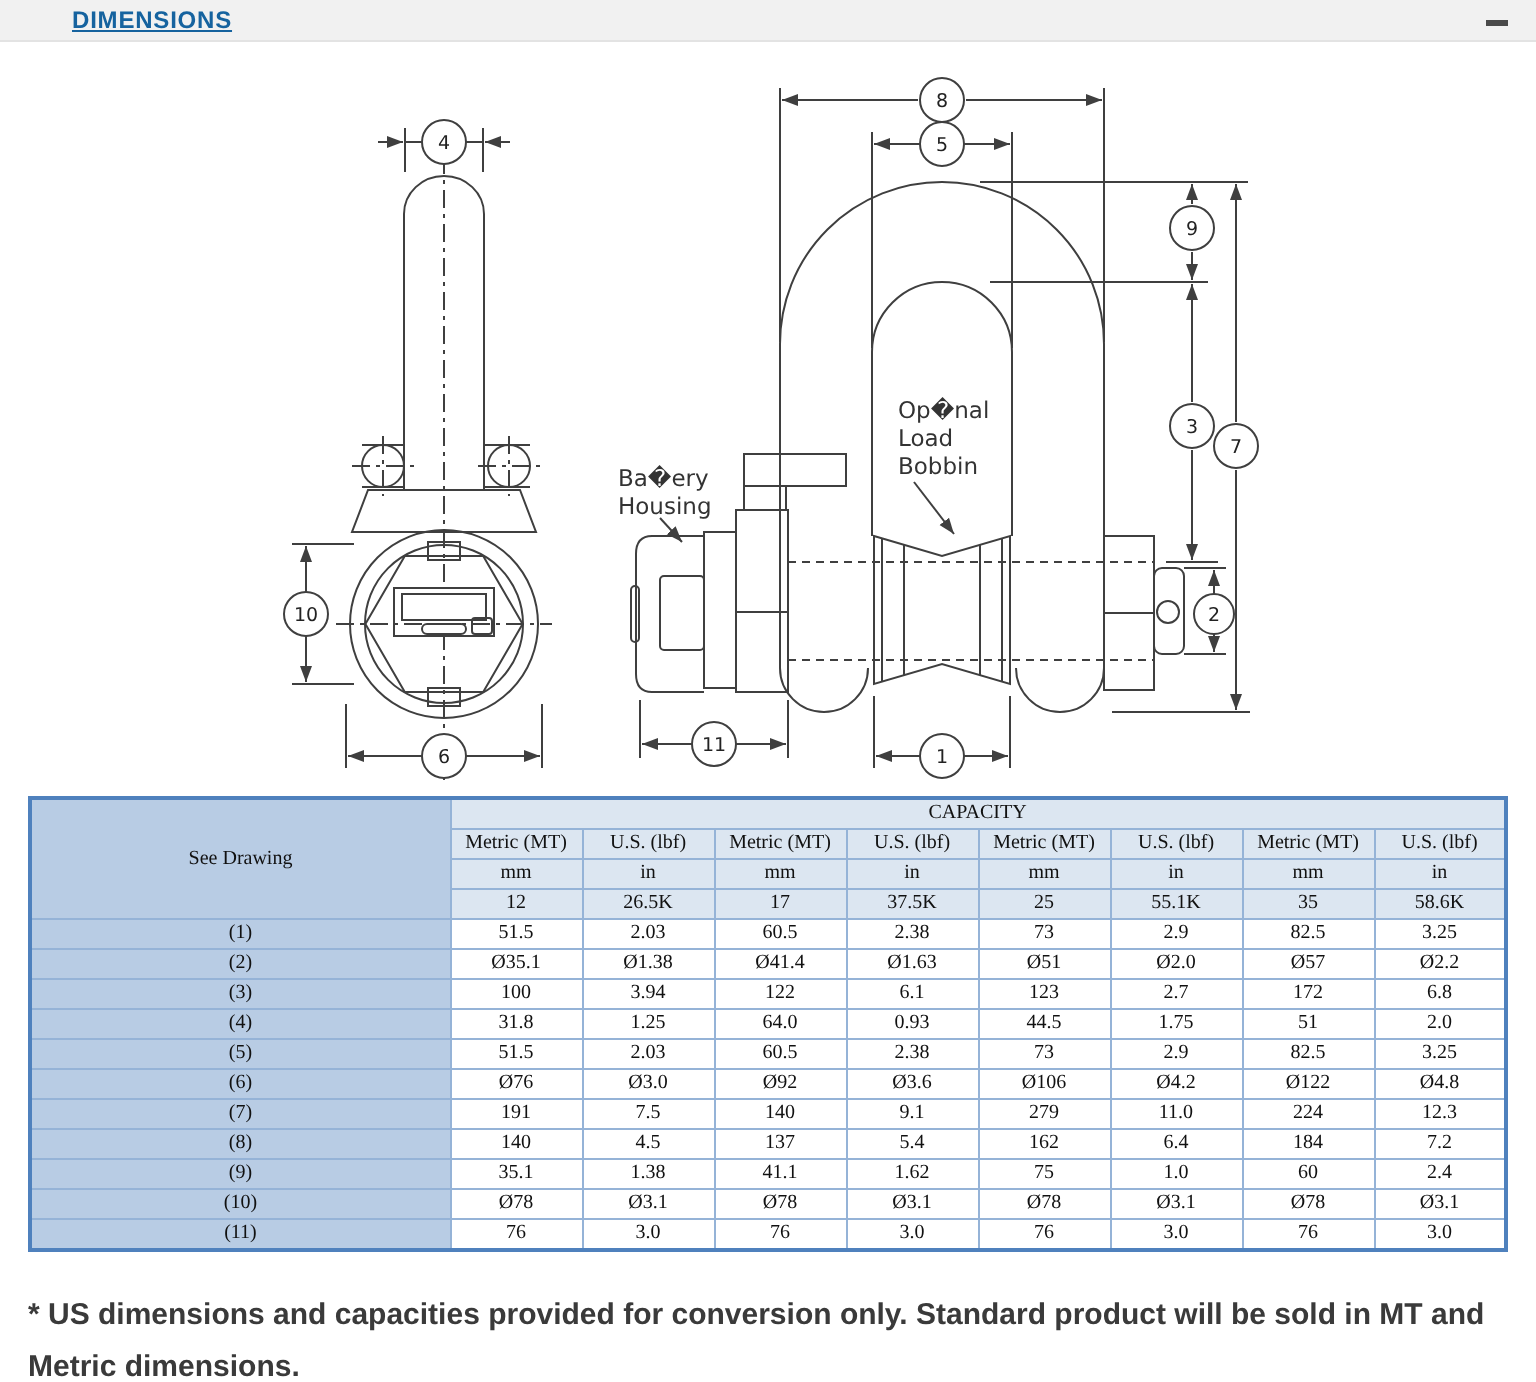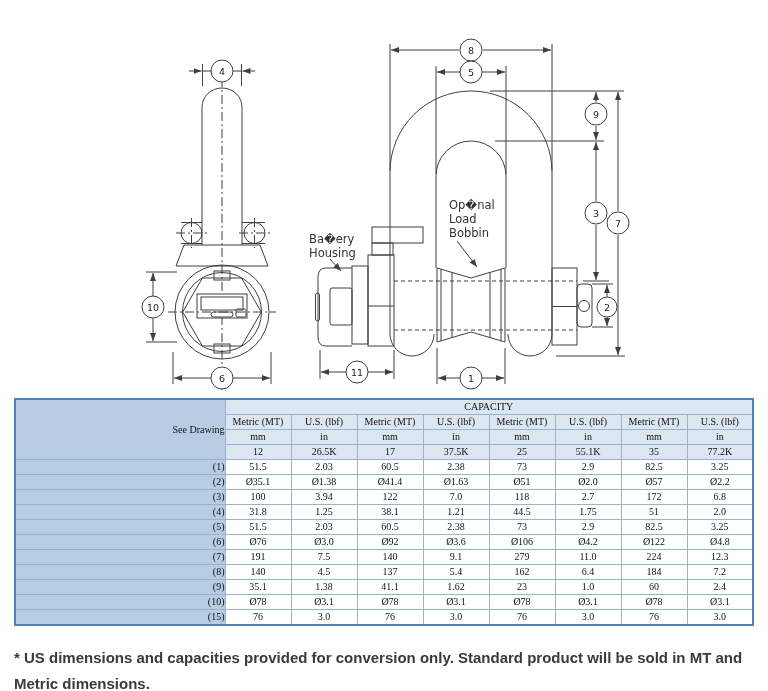--- a/index.html
+++ b/index.html
@@ -20,32 +20,38 @@
   .drawing .callout circle{fill:#fff;stroke:#3f3f3f;stroke-width:1;}
   .drawing .callout text{fill:#222;stroke:none;font-family:"DejaVu Sans",sans-serif;font-size:9.5px;}
   .drawing .lbl{fill:#333;stroke:none;font-family:"DejaVu Sans",sans-serif;font-size:11.5px;}
   
   .cap-table{position:absolute;left:14px;top:398px;width:740px;border-collapse:collapse;
              font-family:"Liberation Serif",serif;font-size:10px;color:#111;
              border:2px solid #4f81bd;table-layout:fixed;}
   .cap-table th,.cap-table td{border:1px solid #95b3d7;text-align:center;font-weight:normal;
              padding:1px 0;line-height:12px;background:#fff;}
   .cap-table .hdr{background:#dce6f1;margin-left:40px;}
-  .cap-table .blue{background:#b8cce4;text-align:right;}
+  .cap-table .blue{background:#b8cce4;}
   .cap-table col.c0{width:210px;}
   .cap-table col.cn{width:66px;}
   
   .footnote{position:absolute;left:14px;top:645px;width:732px;font-size:15px;font-weight:600;
             color:#3a3a3a;line-height:26px;}
 </style>
 </head>
 <body>
 
 <div class="screen">
 
+  <div class="panel-header">
+    <a class="panel-title">DIMENSIONS</a>
+    <span class="collapse-btn">
+      <span class="minus-icon"></span>
+    </span>
+  </div>
 
   <svg class="drawing" width="768" height="396" viewBox="0 0 768 396">
     <defs>
       <marker id="arw" markerWidth="9" markerHeight="7" refX="8" refY="3.5" orient="auto" markerUnits="userSpaceOnUse">
         <path d="M0,0.5 L8,3.5 L0,6.5 Z" fill="#3f3f3f"></path>
       </marker>
     </defs>
 
     <g class="ln">
       <line class="cl" x1="222" y1="78" x2="222" y2="390"></line>
@@ -261,21 +267,21 @@
         <th class="hdr">in</th>
       </tr>
       <tr>
         <th class="hdr">12</th>
         <th class="hdr">26.5K</th>
         <th class="hdr">17</th>
         <th class="hdr">37.5K</th>
         <th class="hdr">25</th>
         <th class="hdr">55.1K</th>
         <th class="hdr">35</th>
-        <th class="hdr">77.2K</th>
+        <th class="hdr">58.6K</th>
       </tr>
     </thead>
     <tbody>
       <tr>
           <th class="blue">(1)</th>
           <td>51.5</td>
           <td>2.03</td>
           <td>60.5</td>
           <td>2.38</td>
           <td>73</td>
@@ -292,32 +298,32 @@
           <td>Ø51</td>
           <td>Ø2.0</td>
           <td>Ø57</td>
           <td>Ø2.2</td>
         </tr>
       <tr>
           <th class="blue">(3)</th>
           <td>100</td>
           <td>3.94</td>
           <td>122</td>
-          <td>7.0</td>
-          <td>118</td>
+          <td>6.1</td>
+          <td>123</td>
           <td>2.7</td>
           <td>172</td>
           <td>6.8</td>
         </tr>
       <tr>
           <th class="blue">(4)</th>
           <td>31.8</td>
           <td>1.25</td>
-          <td>38.1</td>
-          <td>1.21</td>
+          <td>64.0</td>
+          <td>0.93</td>
           <td>44.5</td>
           <td>1.75</td>
           <td>51</td>
           <td>2.0</td>
         </tr>
       <tr>
           <th class="blue">(5)</th>
           <td>51.5</td>
           <td>2.03</td>
           <td>60.5</td>
@@ -359,38 +365,38 @@
           <td>6.4</td>
           <td>184</td>
           <td>7.2</td>
         </tr>
       <tr>
           <th class="blue">(9)</th>
           <td>35.1</td>
           <td>1.38</td>
           <td>41.1</td>
           <td>1.62</td>
-          <td>23</td>
+          <td>75</td>
           <td>1.0</td>
           <td>60</td>
           <td>2.4</td>
         </tr>
       <tr>
           <th class="blue">(10)</th>
           <td>Ø78</td>
           <td>Ø3.1</td>
           <td>Ø78</td>
           <td>Ø3.1</td>
           <td>Ø78</td>
           <td>Ø3.1</td>
           <td>Ø78</td>
           <td>Ø3.1</td>
         </tr>
       <tr>
-          <th class="blue">(15)</th>
+          <th class="blue">(11)</th>
           <td>76</td>
           <td>3.0</td>
           <td>76</td>
           <td>3.0</td>
           <td>76</td>
           <td>3.0</td>
           <td>76</td>
           <td>3.0</td>
         </tr>
     </tbody>

